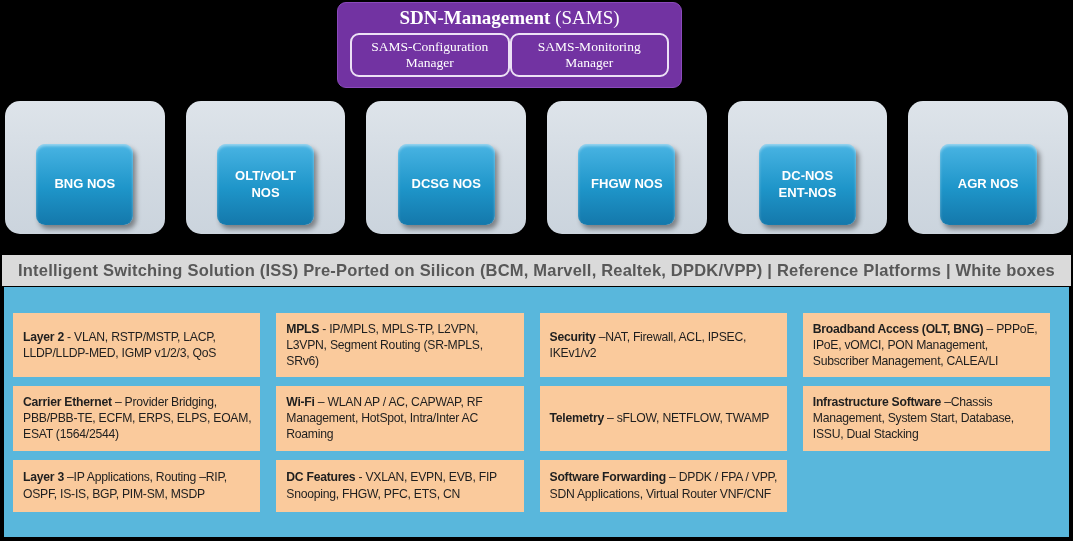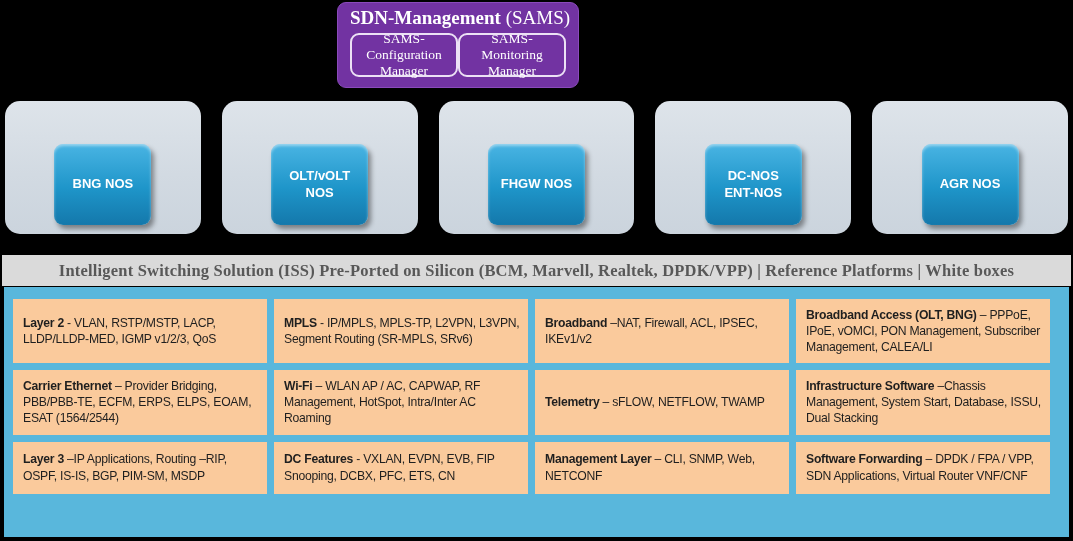--- a/index.html
+++ b/index.html
@@ -1,20 +1,20 @@
 <!DOCTYPE html>
 <html><head>
 <meta charset="utf-8">
 <style>
   html, body { margin: 0; padding: 0; background: #000; }
   body { width: 1073px; height: 541px; font-family: "Liberation Sans", sans-serif; }
   .stage { position: relative; width: 1073px; height: 541px; background: #000; overflow: hidden; }
 
   
-  .sams { position: absolute; left: 337px; top: 2px; width: 242px; height: 86px;
+  .sams { position: absolute; left: 337px; top: 2px; width: 345px; height: 86px;
           background: #7233A2; border: 1px solid #8a4abb; border-radius: 9px;
           box-sizing: border-box; padding: 4px 12px 0; }
   .sams-title { font-family: "Liberation Serif", serif; color: #fff; text-align: center;
                 font-size: 19px; line-height: 1.15; white-space: nowrap; }
   .sams-title .b { font-weight: bold; }
   .sams-row { display: flex; margin-top: 4px; }
   .mgr { flex: 1; border: 2px solid #ece1f5; border-radius: 9px; color: #fff;
          font-family: "Liberation Serif", serif; font-size: 13.5px; line-height: 1.2;
          display: flex; align-items: center; justify-content: center; text-align: center;
          height: 44px; padding: 0 4px; box-sizing: border-box; }
@@ -30,27 +30,27 @@
              background: linear-gradient(180deg, #49B4E3 0%, #1E95C9 55%, #1478AB 100%);
              box-shadow: inset 0 2px 3px rgba(255,255,255,.45), 3px 4px 5px rgba(0,0,0,.4);
              color: #fff; font-weight: bold; font-size: 13px; line-height: 1.3;
              display: flex; align-items: center; justify-content: center;
              text-align: center; white-space: pre-line; }
 
   
   .banner { position: absolute; left: 2px; top: 255px; width: 1069px; height: 31px;
             background: #DADADA; display: flex; align-items: center; justify-content: center;
             color: #585858; font-weight: bold; font-size: 16.5px; letter-spacing: .2px;
-            white-space: nowrap; font-family: Liberation Serif, serif; }
+            white-space: nowrap; }
 
   
   .panel { position: absolute; left: 4px; top: 287px; width: 1065px; height: 250px;
            background: #59B7DC; box-sizing: border-box; }
   .features { display: grid; grid-template-columns: repeat(4, 1fr);
-              column-gap: 16px; row-gap: 9px; padding: 12px 19px 0 9px; gap: 7px; }
+              column-gap: 16px; row-gap: 9px; padding: 26px 19px 0 9px; }
   .feat { background: #FACA9C; color: #1f1f1f; font-size: 12.2px; letter-spacing: -0.25px;
           line-height: 1.32; padding: 8px 8px 8px 10px; min-height: 52px; box-sizing: border-box;
           display: flex; flex-direction: column; justify-content: center; }
   .feat .b { font-weight: bold; }
 </style>
 </head>
 <body>
 
 <div class="stage">
 
@@ -68,20 +68,23 @@
 
       <div class="nos-card">
         <div class="nos-btn">BNG NOS</div>
       </div>
 
       <div class="nos-card">
         <div class="nos-btn">OLT/vOLT
 NOS</div>
       </div>
 
+      <div class="nos-card">
+        <div class="nos-btn">DCSG NOS</div>
+      </div>
 
       <div class="nos-card">
         <div class="nos-btn">FHGW NOS</div>
       </div>
 
       <div class="nos-card">
         <div class="nos-btn">DC-NOS
 ENT-NOS</div>
       </div>
 
@@ -99,21 +102,21 @@
 
         <div class="feat">
           <div class="feat-text"><span class="b">Layer 2</span><span> - VLAN, RSTP/MSTP, LACP, LLDP/LLDP-MED, IGMP v1/2/3, QoS</span></div>
         </div>
 
         <div class="feat">
           <div class="feat-text"><span class="b">MPLS</span><span> - IP/MPLS, MPLS-TP, L2VPN, L3VPN, Segment Routing (SR-MPLS, SRv6)</span></div>
         </div>
 
         <div class="feat">
-          <div class="feat-text"><span class="b">Broadband</span><span> –NAT, Firewall, ACL, IPSEC, IKEv1/v2</span></div>
+          <div class="feat-text"><span class="b">Security</span><span> –NAT, Firewall, ACL, IPSEC, IKEv1/v2</span></div>
         </div>
 
         <div class="feat">
           <div class="feat-text"><span class="b">Broadband Access (OLT, BNG)</span><span> – PPPoE, IPoE, vOMCI, PON Management, Subscriber Management, CALEA/LI</span></div>
         </div>
 
         <div class="feat">
           <div class="feat-text"><span class="b">Carrier Ethernet</span><span> – Provider Bridging, PBB/PBB-TE, ECFM, ERPS, ELPS, EOAM, ESAT (1564/2544)</span></div>
         </div>
 
@@ -127,26 +130,23 @@
 
         <div class="feat">
           <div class="feat-text"><span class="b">Infrastructure Software</span><span> –Chassis Management, System Start, Database, ISSU, Dual Stacking</span></div>
         </div>
 
         <div class="feat">
           <div class="feat-text"><span class="b">Layer 3</span><span> –IP Applications, Routing –RIP, OSPF, IS-IS, BGP, PIM-SM, MSDP</span></div>
         </div>
 
         <div class="feat">
-          <div class="feat-text"><span class="b">DC Features</span><span> - VXLAN, EVPN, EVB, FIP Snooping, DCBX, PFC, ETS, CN</span></div>
+          <div class="feat-text"><span class="b">DC Features</span><span> - VXLAN, EVPN, EVB, FIP Snooping, FHGW, PFC, ETS, CN</span></div>
         </div>
 
-        <div class="feat">
-          <div class="feat-text"><span class="b">Management Layer</span><span> – CLI, SNMP, Web, NETCONF</span></div>
-        </div>
 
         <div class="feat">
           <div class="feat-text"><span class="b">Software Forwarding</span><span> – DPDK / FPA / VPP, SDN Applications, Virtual Router VNF/CNF</span></div>
         </div>
       </div>
   </div>
 
 </div>
 
 </body></html>

